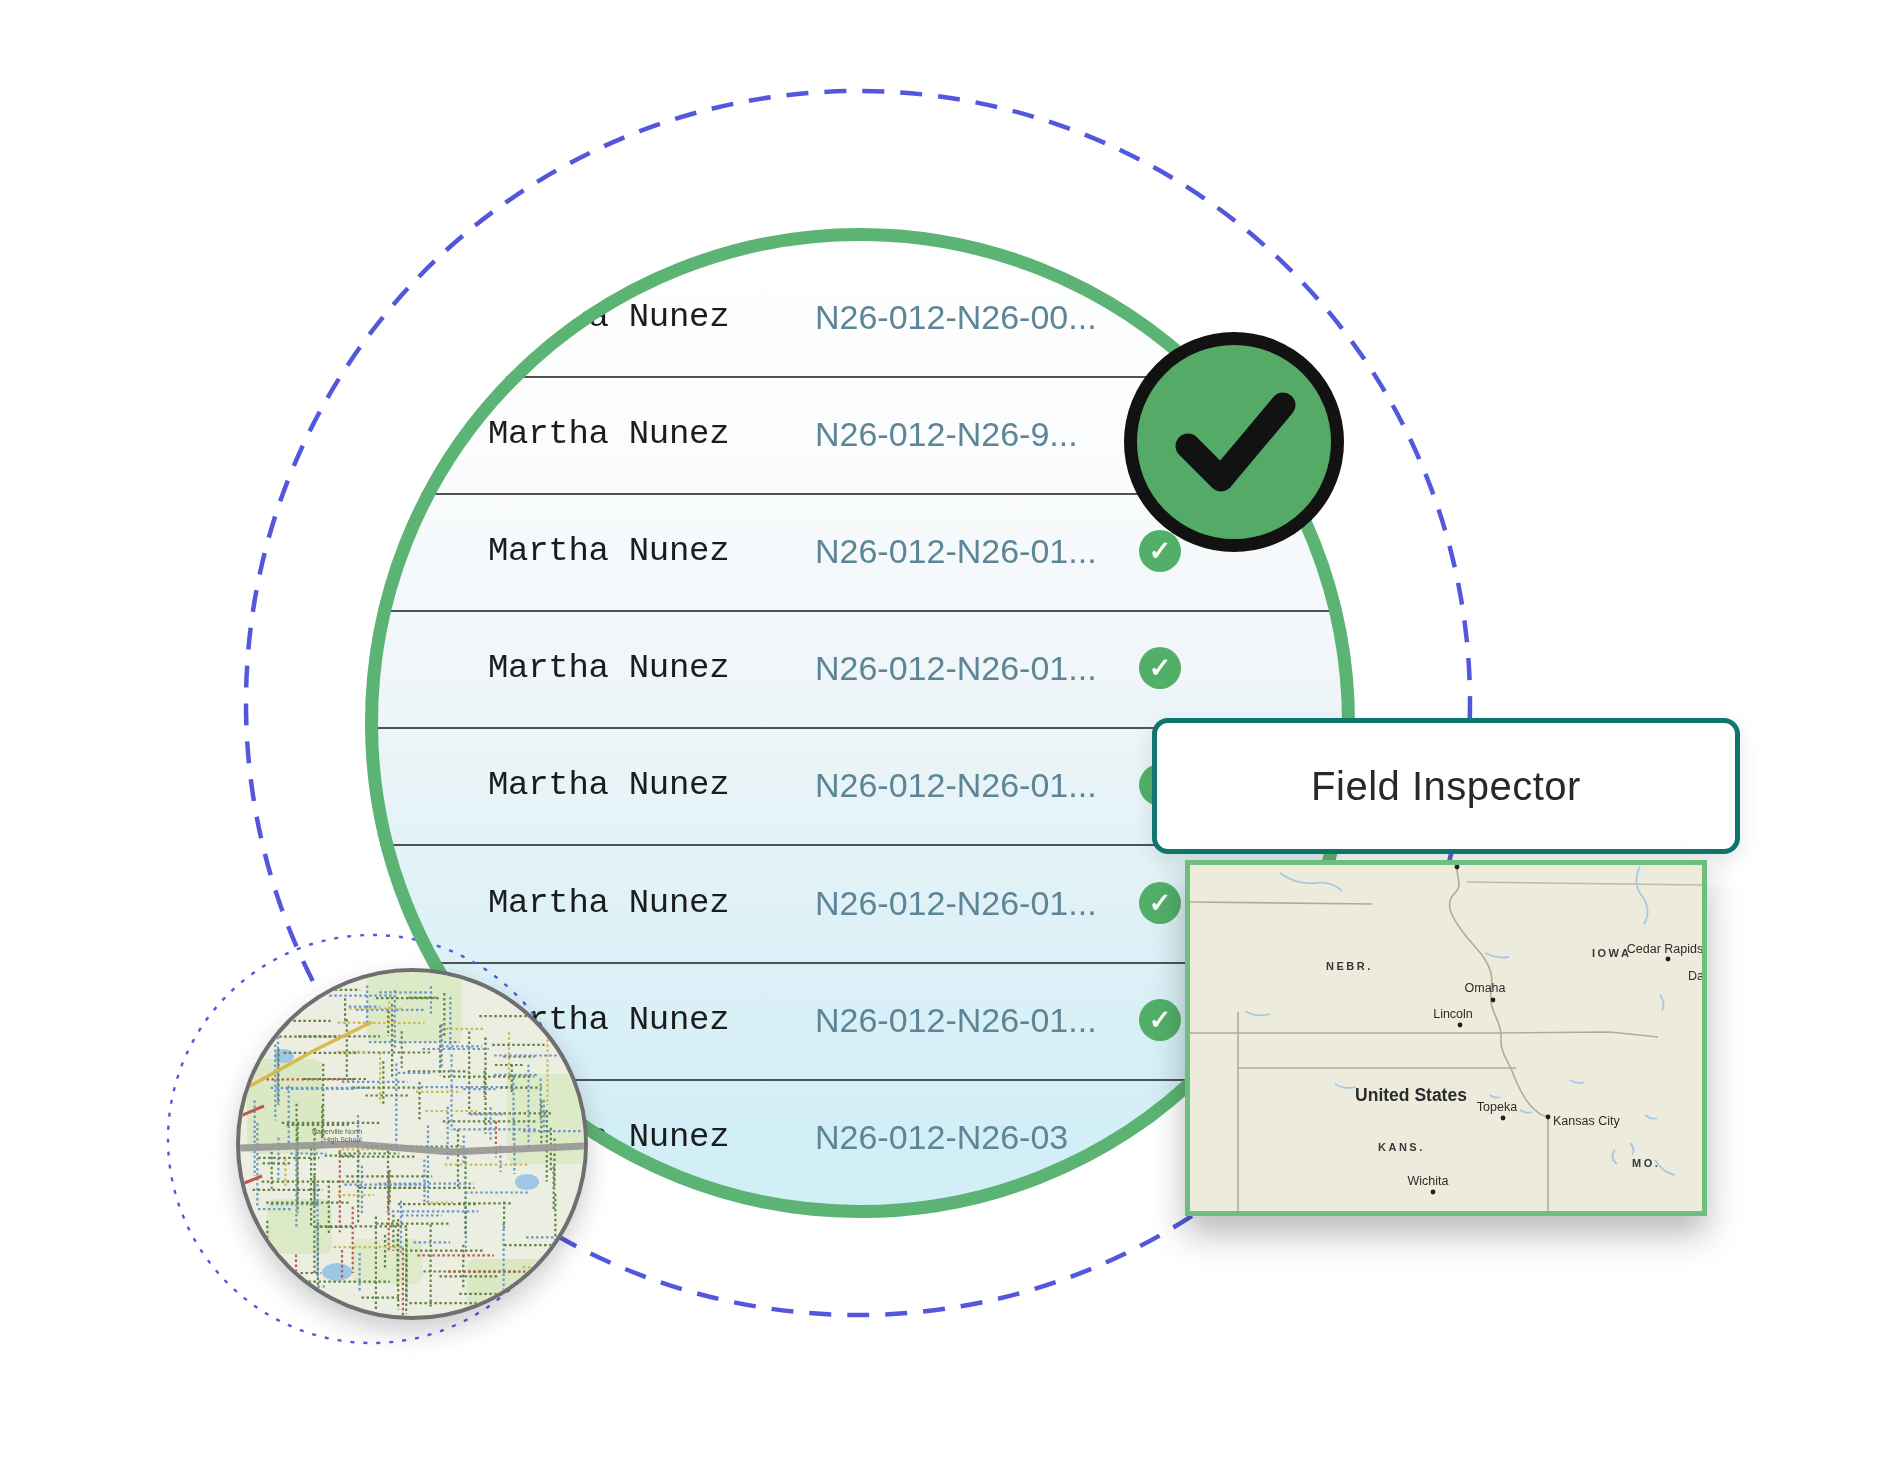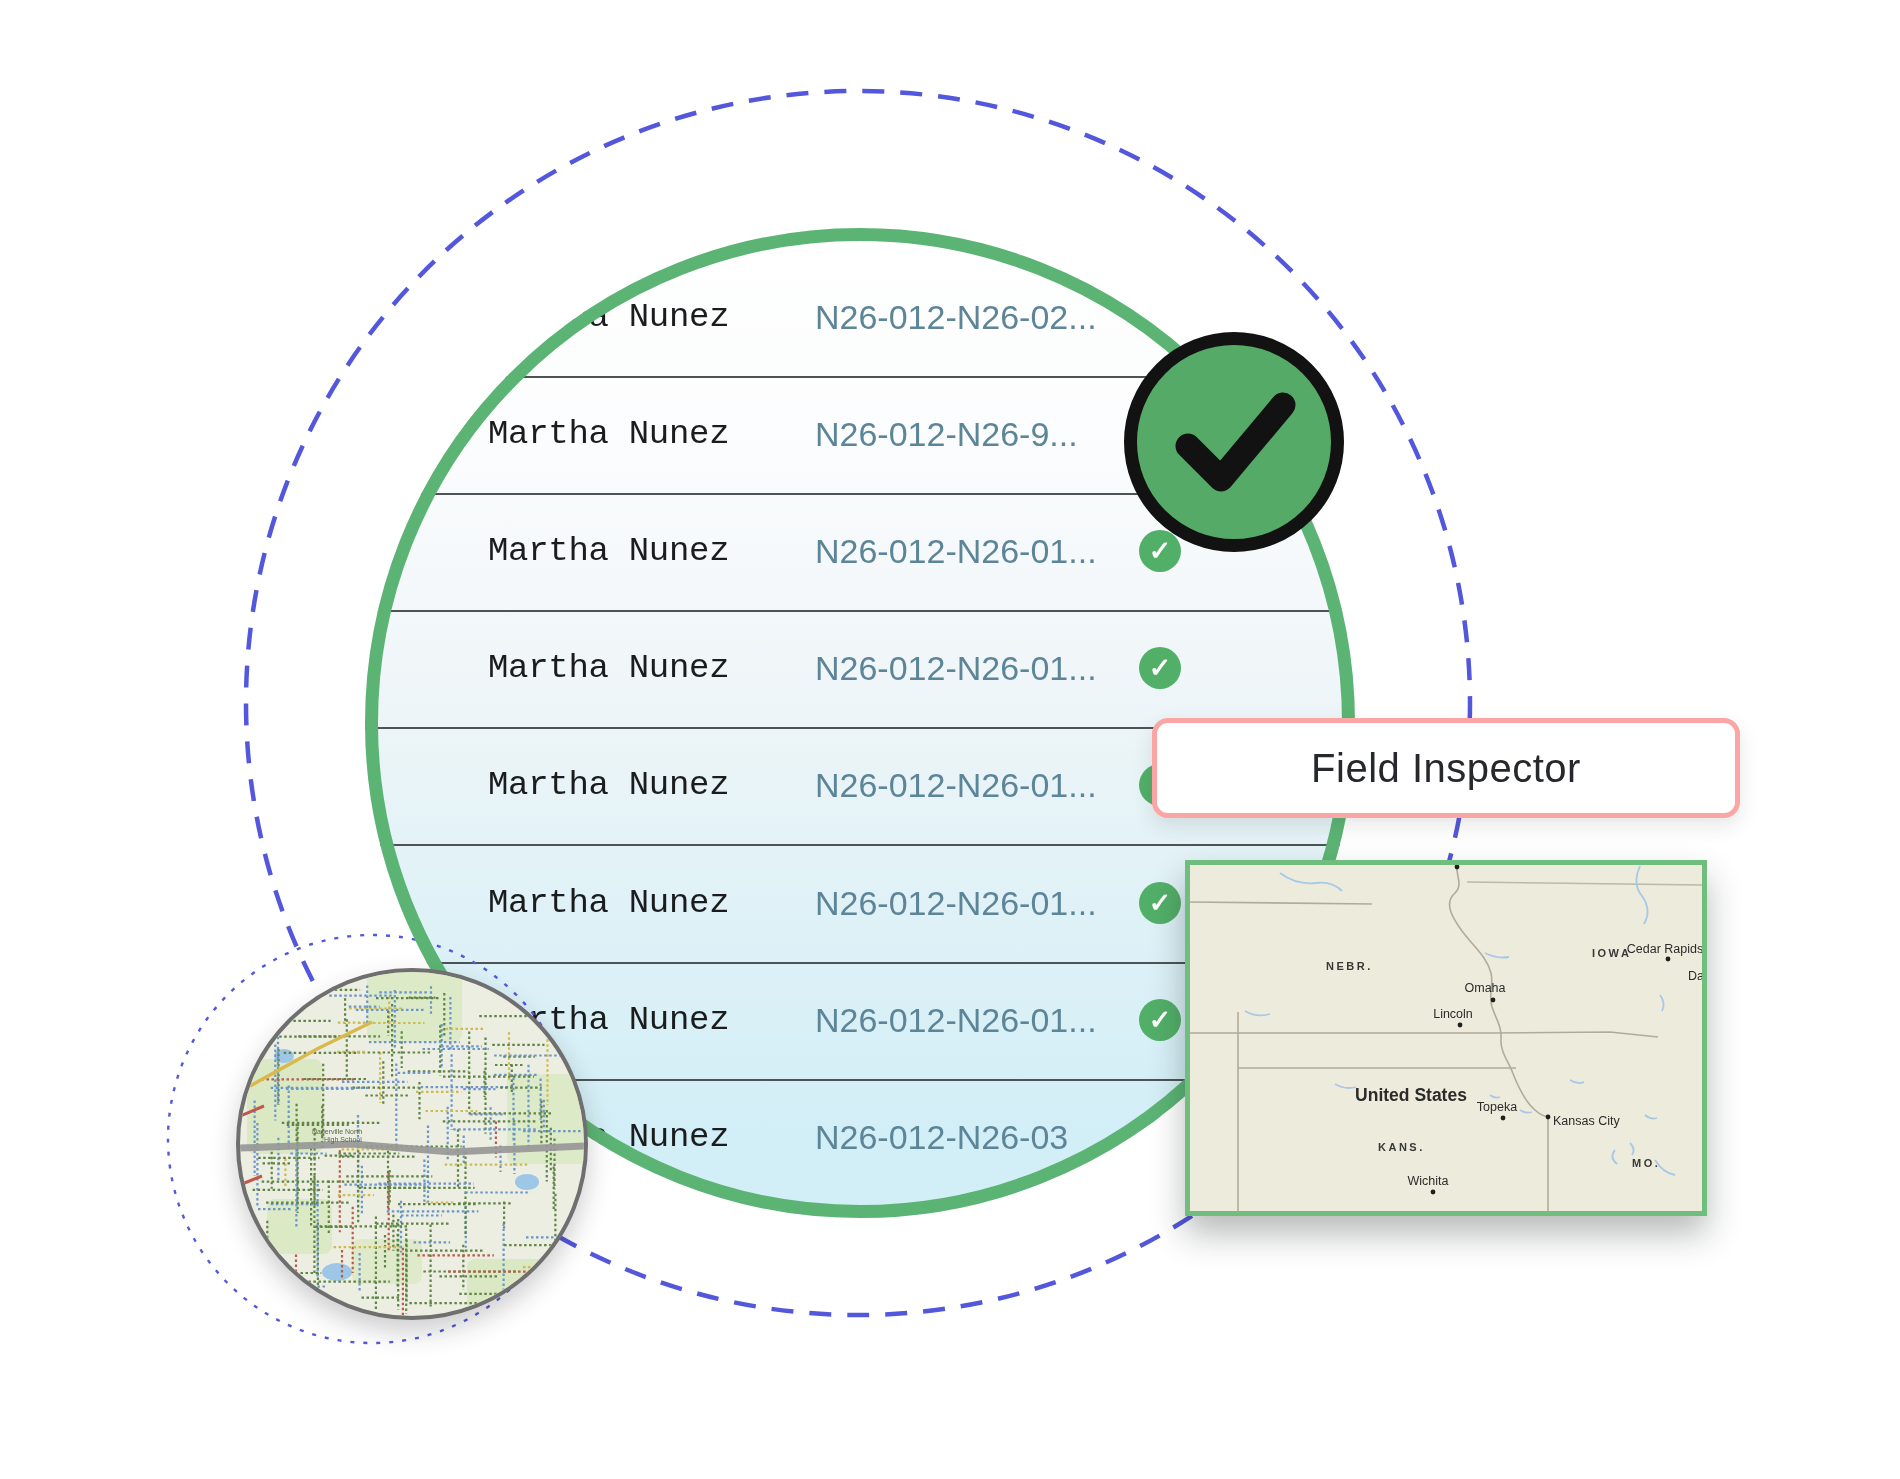--- a/index.html
+++ b/index.html
@@ -25,22 +25,22 @@
         background:#52AF68;color:#ffffff;font-size:27px;font-weight:700;
         display:flex;align-items:center;justify-content:center;}
   .sep{position:absolute;left:0;width:990px;height:2px;background:#4e5356;}
 
   
   .badge{position:absolute;left:1124px;top:332px;width:220px;height:220px;border-radius:50%;
          background:#56AA67;border:13px solid #121212;box-sizing:border-box;z-index:4;
          display:flex;align-items:center;justify-content:center;}
 
   
-  .chip{position:absolute;left:1152px;top:718px;width:588px;height:100px;background:#ffffff;
-        border:5px solid #fca5a5;border-radius:16px;box-sizing:border-box;z-index:6;
+  .chip{position:absolute;left:1152px;top:718px;width:588px;height:136px;background:#ffffff;
+        border:5px solid #0f766e;border-radius:16px;box-sizing:border-box;z-index:6;
         display:flex;align-items:center;justify-content:center;
         box-shadow:0 8px 20px rgba(40,60,50,.12);}
   .chip span{font-size:40px;font-weight:400;color:#26282b;letter-spacing:.5px;}
 
   
   .usmap{position:absolute;left:1185px;top:860px;width:512px;height:346px;background:#EDEBDC;
          border:5px solid #70BE7E;z-index:7;box-shadow:0 18px 32px rgba(20,30,25,.30);}
   .usmap svg{display:block;}
   .m-region{font-family:"Liberation Sans",sans-serif;font-size:11px;font-weight:700;
             letter-spacing:2.5px;fill:#383838;}
@@ -55,21 +55,21 @@
 </style>
 </head>
 <body>
 
 <div class="stage">
 
   <div class="disc-fill">
     <div style="position:absolute;left:0;top:0;width:990px;height:990px;">
         <div class="trow" style="top: 30.5px;">
           <span class="tname">Martha Nunez</span>
-          <span class="tid">N26-012-N26-02...</span>
+          <span class="tid">N26-012-N26-00...</span>
         </div>
         <div class="sep" style="top: 147.6px;"></div>
         <div class="trow" style="top: 147.7px;">
           <span class="tname">Martha Nunez</span>
           <span class="tid">N26-012-N26-9...</span>
         </div>
         <div class="sep" style="top: 264.8px;"></div>
         <div class="trow" style="top: 264.9px;">
           <span class="tname">Martha Nunez</span>
           <span class="tid">N26-012-N26-01...</span>

